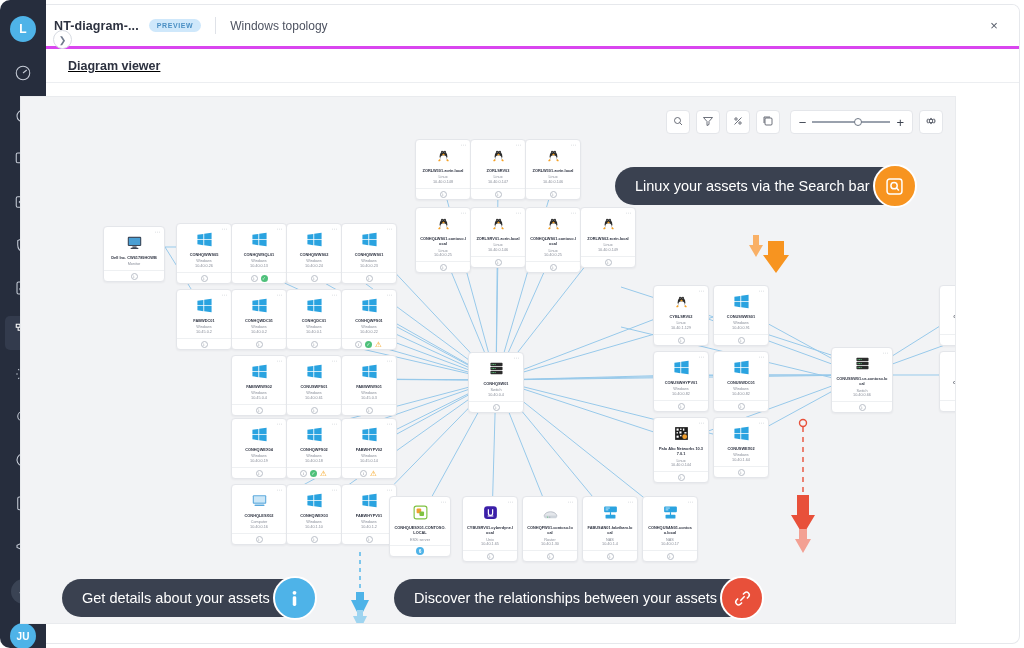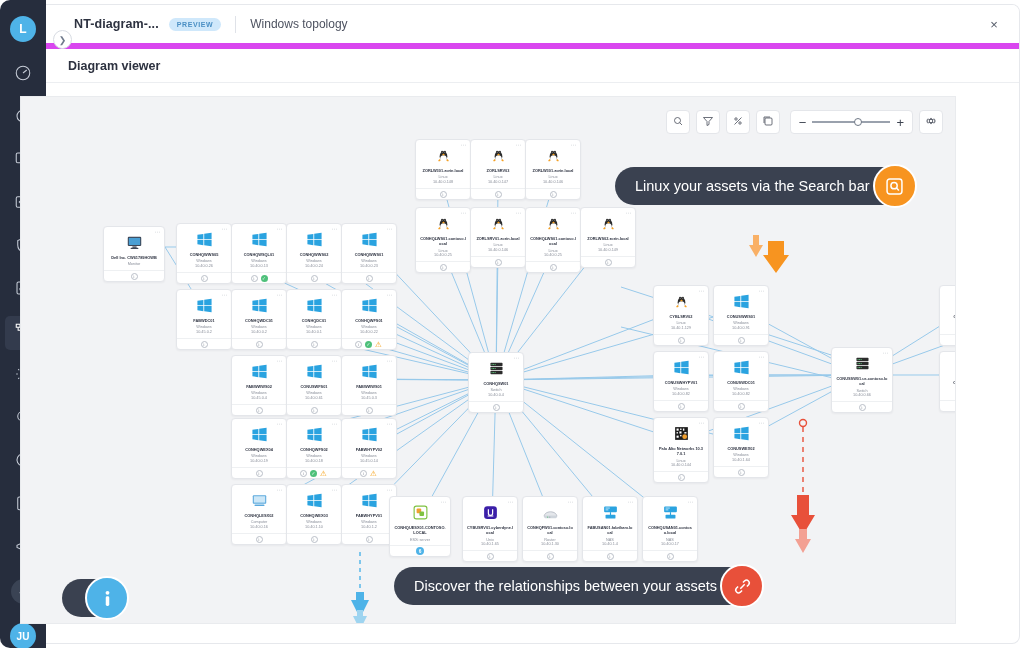--- a/index.html
+++ b/index.html
@@ -66,39 +66,39 @@
   #window {
     position: absolute; left: 46px; top: 4px;
     width: 974px; height: 640px;
     background: #ffffff;
     border-radius: 0 8px 8px 0;
     border: 1px solid #e6e8ec; border-left: none;
     overflow: hidden;
   }
   #titlebar {
     height: 44px; display: flex; align-items: center;
-    padding: 0 14px 0 28px; border-bottom: 6px solid #d946ef; background:#fff;
+    padding: 0 14px 0 8px; border-bottom: 3px solid #d946ef; background:#fff;
   }
   #doc-title { font-size: 12.5px; font-weight: bold; color: #2d3240; letter-spacing: .1px; }
   #preview-badge {
     margin-left: 10px; background: #cfe8fb; color: #4a8fc4;
     font-size: 7px; font-weight: bold; letter-spacing: .6px;
     padding: 3px 8px; border-radius: 8px;
   }
   .vdiv { width: 1px; height: 17px; background: #dfe2e8; margin: 0 14px; }
   #section-name { font-size: 12px; color: #4d5260; }
   #close-btn {
     margin-left: auto; width: 22px; height: 22px;
     display: flex; align-items: center; justify-content: center;
     color: #555b68; font-size: 13px; cursor: pointer;
   }
 
   #subbar {
     height: 34px; display: flex; align-items: center; padding-left: 22px;
-    border-bottom: 1px solid #eceef1; background:#fff;
+    border-bottom: 1px solid #eceef1; background:#fff;text-decoration:underline;
   }
   #subbar-title { font-size: 12.5px; font-weight: bold; color: #2d3240; }
 
   
   #canvas {
     position: absolute; left: 20px; top: 96px;
     width: 936px; height: 528px;
     background: #f2f3f5; border: 1px solid #e9ebee;
     overflow: hidden;
   }
@@ -1209,29 +1209,30 @@
   <span class="callout-icon" style="background:#f79420;">
     <svg viewBox="0 0 24 24" fill="none" stroke="#fff" stroke-width="1.7">
       <rect x="3.5" y="3.5" width="17" height="17" rx="3"></rect>
       <circle cx="11.5" cy="11" r="3.6"></circle>
         <path d="M14.3 13.8L17 16.6"></path>
     </svg>
   </span>
 </div>
 
 <div class="callout" style="left:62px; top:579px;">
+  <span>Get details about your assets</span>
   <span class="callout-icon" style="background:#4eb3e8;">
     <svg viewBox="0 0 24 24" fill="#fff" stroke="none">
       <circle cx="12" cy="5.5" r="2.2"></circle>
         <rect x="10" y="9.5" width="4" height="11" rx="1.6"></rect>
     </svg>
   </span>
 </div>
 
-<div class="callout" style="left:394px; top:567px;">
+<div class="callout" style="left:394px; top:579px;">
   <span>Discover the relationships between your assets</span>
   <span class="callout-icon" style="background:#e8503a;">
     <svg viewBox="0 0 24 24" fill="none" stroke="#fff" stroke-width="1.7">
       <path d="M9.5 14.5l5-5"></path>
       <path d="M12.5 7.5l2-2a3.2 3.2 0 0 1 4.5 4.5l-2 2"></path>
       <path d="M11.5 16.5l-2 2a3.2 3.2 0 0 1-4.5-4.5l2-2"></path>
     </svg>
   </span>
 </div>
 

